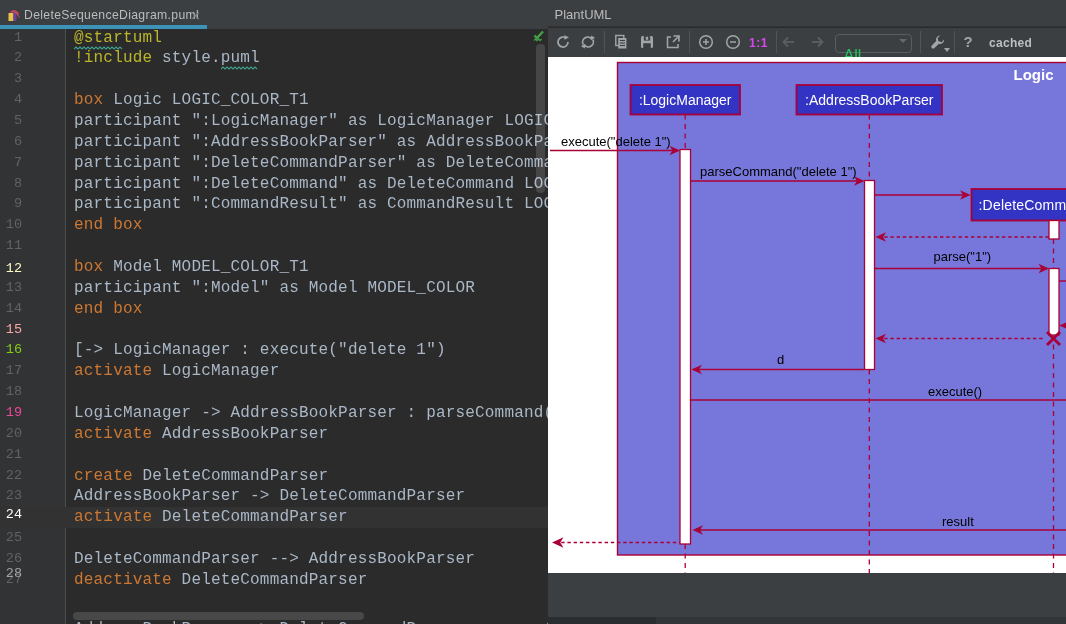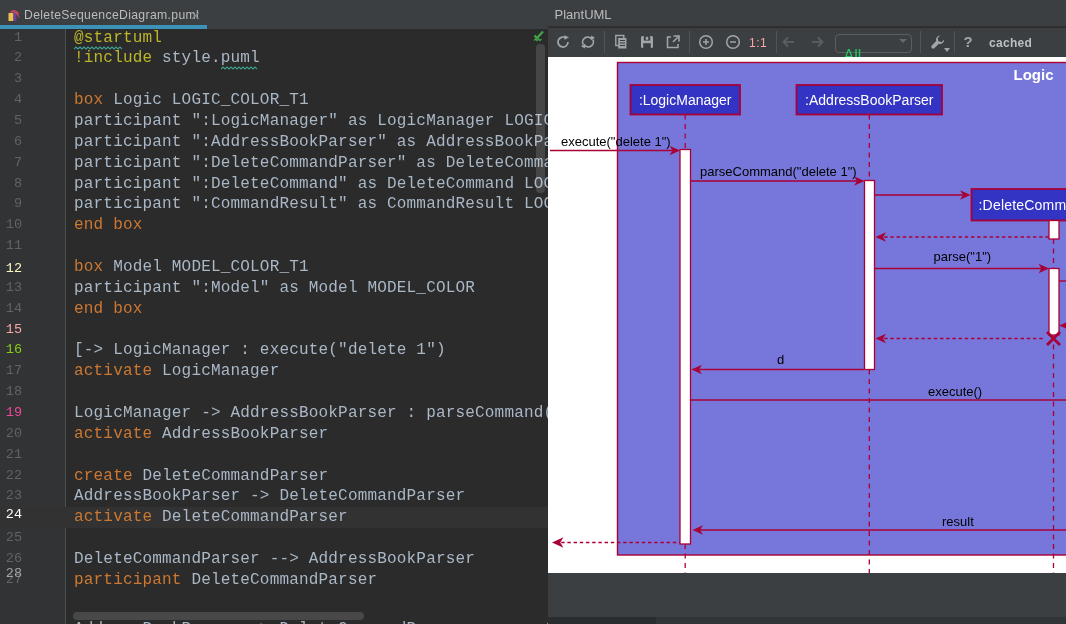--- a/index.html
+++ b/index.html
@@ -96,21 +96,21 @@
       <div class="cl" style="top:465.57px"><span class="kw">create</span><span> DeleteCommandParser</span></div>
       <div class="ln" style="top:486.42px;color:#606366">23</div>
       <div class="cl" style="top:486.42px"><span>AddressBookParser -&gt; DeleteCommandParser</span></div>
       <div class="ln" style="top:505px;color:#ffffff">24</div>
       <div class="cl" style="top:507.28px"><span class="kw">activate</span><span> DeleteCommandParser</span></div>
       <div class="ln" style="top:528.14px;color:#606366">25</div>
       <div class="cl" style="top:528.14px"></div>
       <div class="ln" style="top:549.00px;color:#606366">26</div>
       <div class="cl" style="top:549.00px"><span>DeleteCommandParser --&gt; AddressBookParser</span></div>
       <div class="ln" style="top:569.85px;color:#606366">27</div>
-      <div class="cl" style="top:569.85px"><span class="kw">participant</span><span> DeleteCommandParser</span></div>
+      <div class="cl" style="top:569.85px"><span class="kw">deactivate</span><span> DeleteCommandParser</span></div>
       <div class="ln" style="top:564px;color:#a3a3a3">28</div>
       <div class="cl" style="top:590.71px"></div>
       <div class="cl" style="top:618.5px"><span>AddressBookParser -&gt; DeleteCommandParser : parse("1")</span></div>
     </div>
 
   <svg class="abs" style="left:532px;top:29px" width="14" height="14" viewBox="0 0 14 14">
     <path d="M2.5 6.5 L5 9 L11 2.5" stroke="#43a047" stroke-width="2.4" fill="none"></path>
     <path d="M2 11.5 L3.5 10 L5 11.5 L6.5 10 L8 11.5 L9.5 10" stroke="#43a047" stroke-width="1.3" fill="none"></path>
   </svg>
   <div class="abs" id="vscroll"></div>
@@ -153,21 +153,21 @@
       </svg>
       <div class="sep" style="left:689px"></div>
       <svg class="ticon" style="left:698.0px" width="16" height="16" viewBox="0 0 16 16">
         <circle cx="8" cy="8" r="6.3" stroke="#a2a5a7" stroke-width="1.5" fill="none"></circle>
         <path d="M8 5 V11 M5 8 H11" stroke="#a2a5a7" stroke-width="1.5"></path>
       </svg>
       <svg class="ticon" style="left:724.5px" width="16" height="16" viewBox="0 0 16 16">
         <circle cx="8" cy="8" r="6.3" stroke="#a2a5a7" stroke-width="1.5" fill="none"></circle>
         <path d="M5 8 H11" stroke="#a2a5a7" stroke-width="1.5"></path>
       </svg>
-      <div class="abs" style="left:749px;top:35.5px;font-size:12px;font-weight:normal;color:#fca5a5;letter-spacing:0.5px">1:1</div>
+      <div class="abs" style="left:749px;top:35.5px;font-size:12px;font-weight:bold;color:#d946ef;letter-spacing:0.5px">1:1</div>
       <div class="sep" style="left:775.5px"></div>
       <svg class="ticon" style="left:781.0px" width="16" height="16" viewBox="0 0 16 16">
         <path d="M2.5 8 H13" stroke="#5c6062" stroke-width="1.8"></path>
         <path d="M7 3.5 L2.5 8 L7 12.5" stroke="#5c6062" stroke-width="1.8" fill="none"></path>
       </svg>
       <svg class="ticon" style="left:809.0px" width="16" height="16" viewBox="0 0 16 16">
         <path d="M3 8 H13.5" stroke="#5c6062" stroke-width="1.8"></path>
         <path d="M9 3.5 L13.5 8 L9 12.5" stroke="#5c6062" stroke-width="1.8" fill="none"></path>
       </svg>
       <div class="abs" style="left:835px;top:33.5px;width:77px;height:19px;border:1px solid #5a5e60;border-radius:4px"></div>

